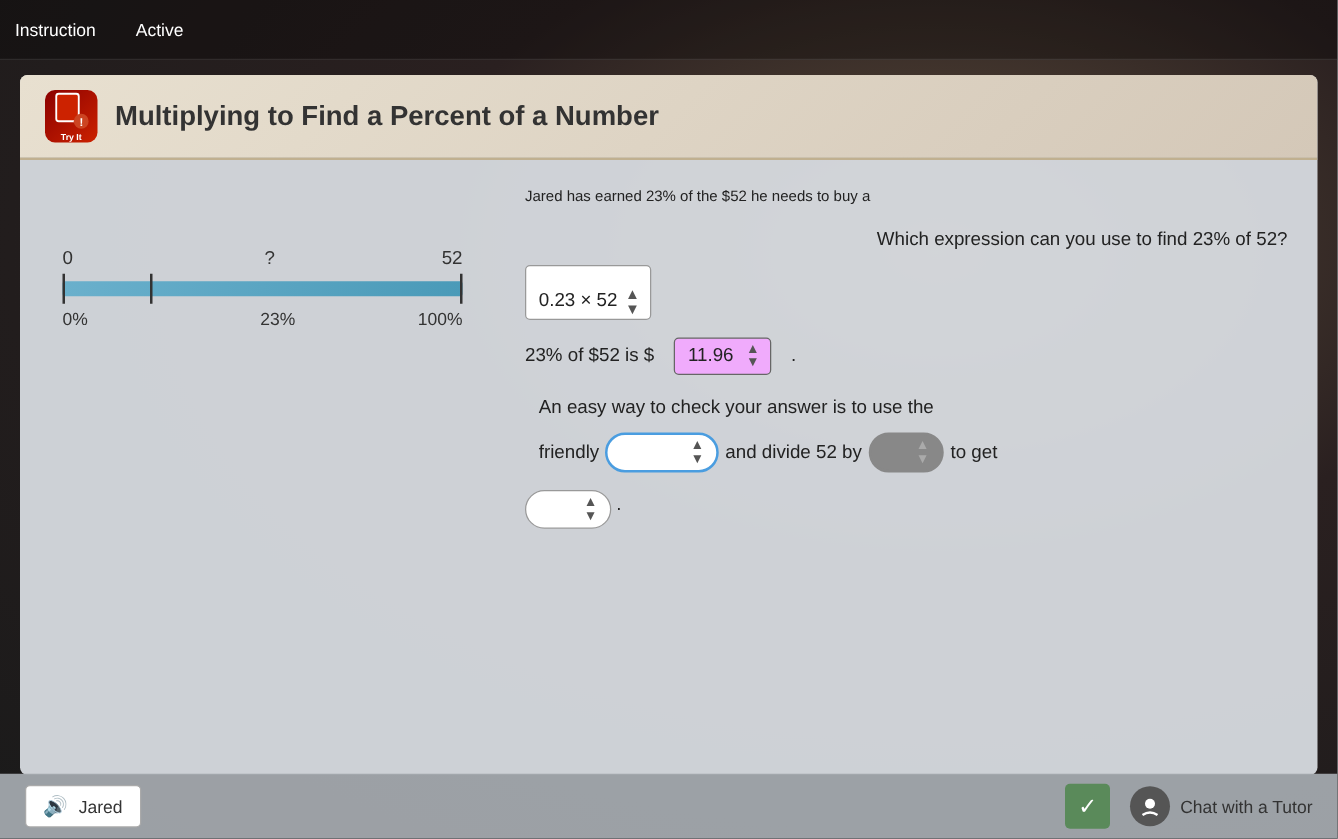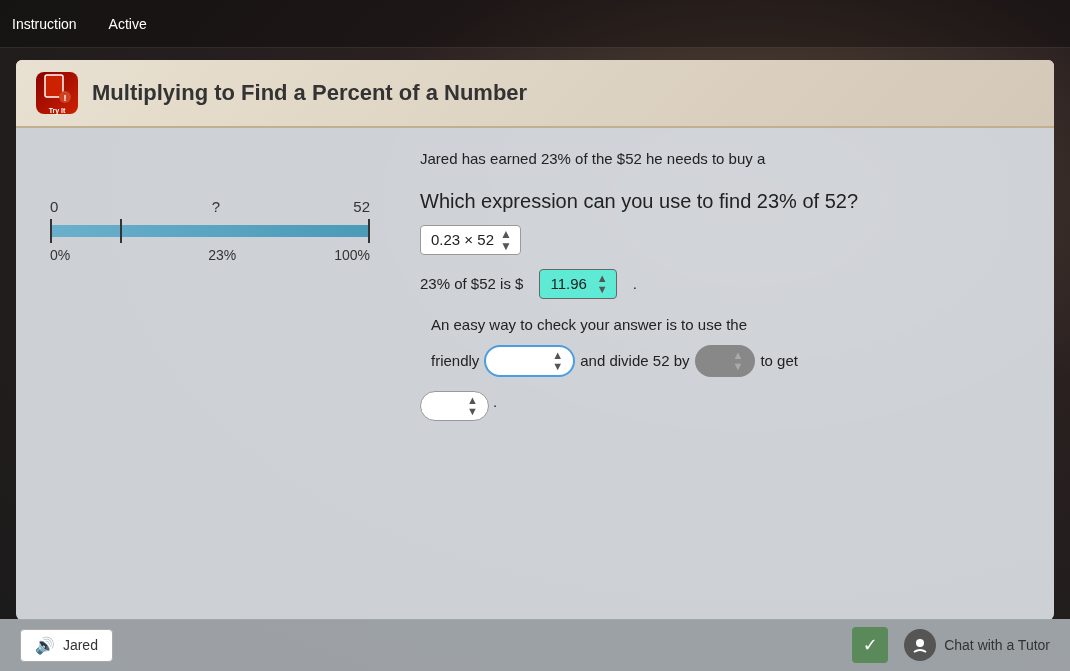--- a/index.html
+++ b/index.html
@@ -172,36 +172,37 @@
     
     .right-panel {
       flex: 1;
       font-size: 15px;
       color: #222;
       line-height: 1.6;
     }
 
     .problem-text {
       margin-bottom: 14px;
-      font-size: 15px;
+      font-size: 12px;
       line-height: 1.5;
     }
 
     .question-line {
       margin-bottom: 8px;
-      font-size: 20px;
+      font-size: 15px;
+      text-align: right;
     }
 
     .inline-select {
       display: inline-flex;
       align-items: center;
       background: white;
       border: 1.5px solid #999;
       border-radius: 4px;
-      padding: 2px 8px 2px 10px;
+      padding: 16px 8px 2px 10px;
       font-size: 15px;
       min-width: 100px;
       cursor: pointer;
       vertical-align: middle;
       position: relative;
     }
 
     .inline-select .spinner {
       margin-left: 6px;
       color: #555;
@@ -226,21 +227,21 @@
       background: white;
       border: 1.5px solid #666;
       border-radius: 4px;
       padding: 2px 8px 2px 10px;
       font-size: 15px;
       vertical-align: middle;
       gap: 6px;
     }
 
     .answer-box.highlighted {
-      background: #5eead4;
+      background: #f0abfc;
       align-items: center;
     }
 
     .friendly-line {
       font-size: 15px;
       display: flex;
       align-items: center;
       flex-wrap: wrap;
       gap: 5px;
       margin-bottom: 8px;

